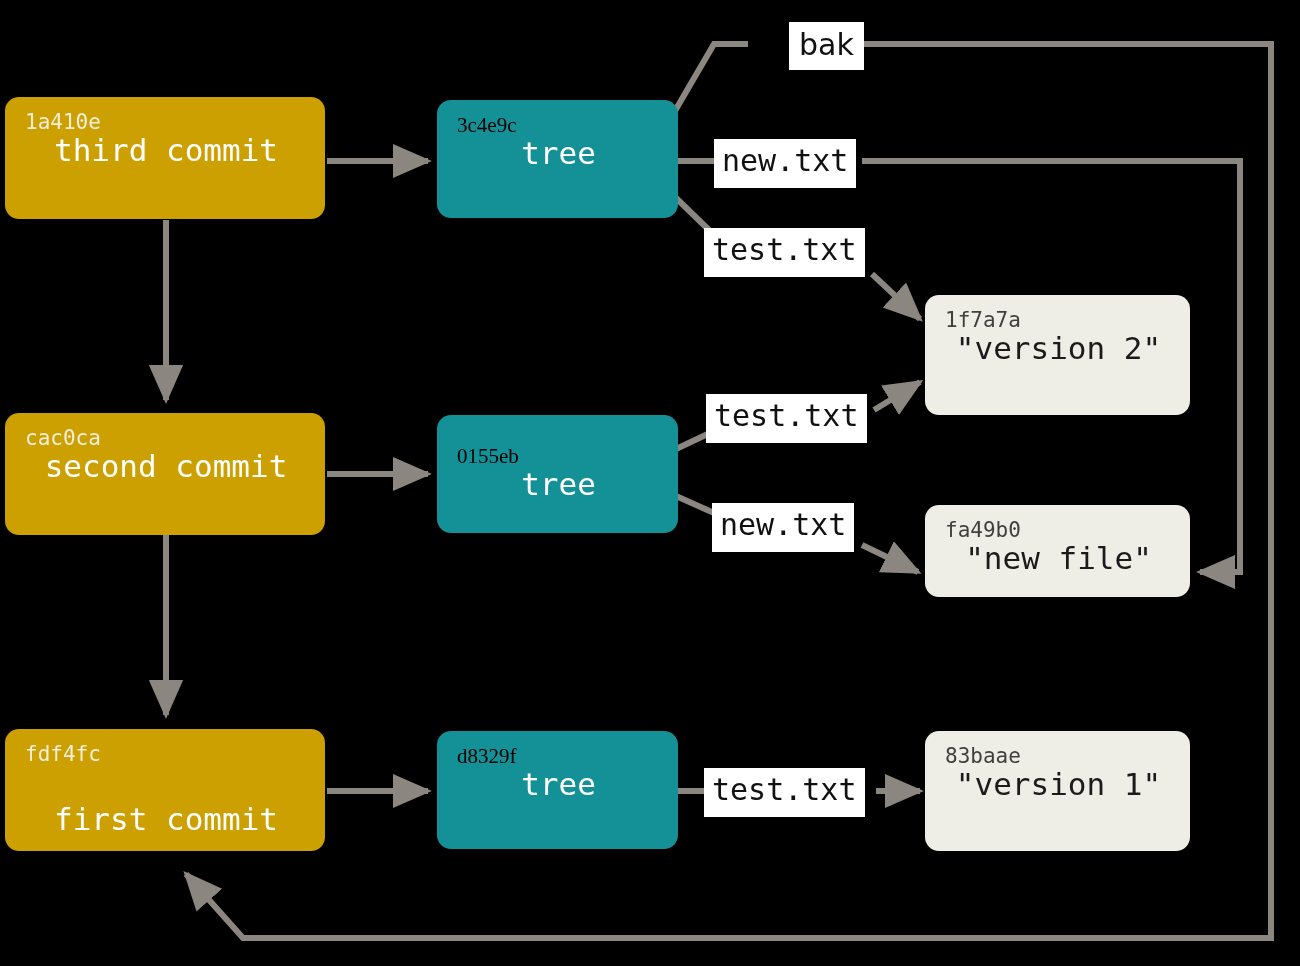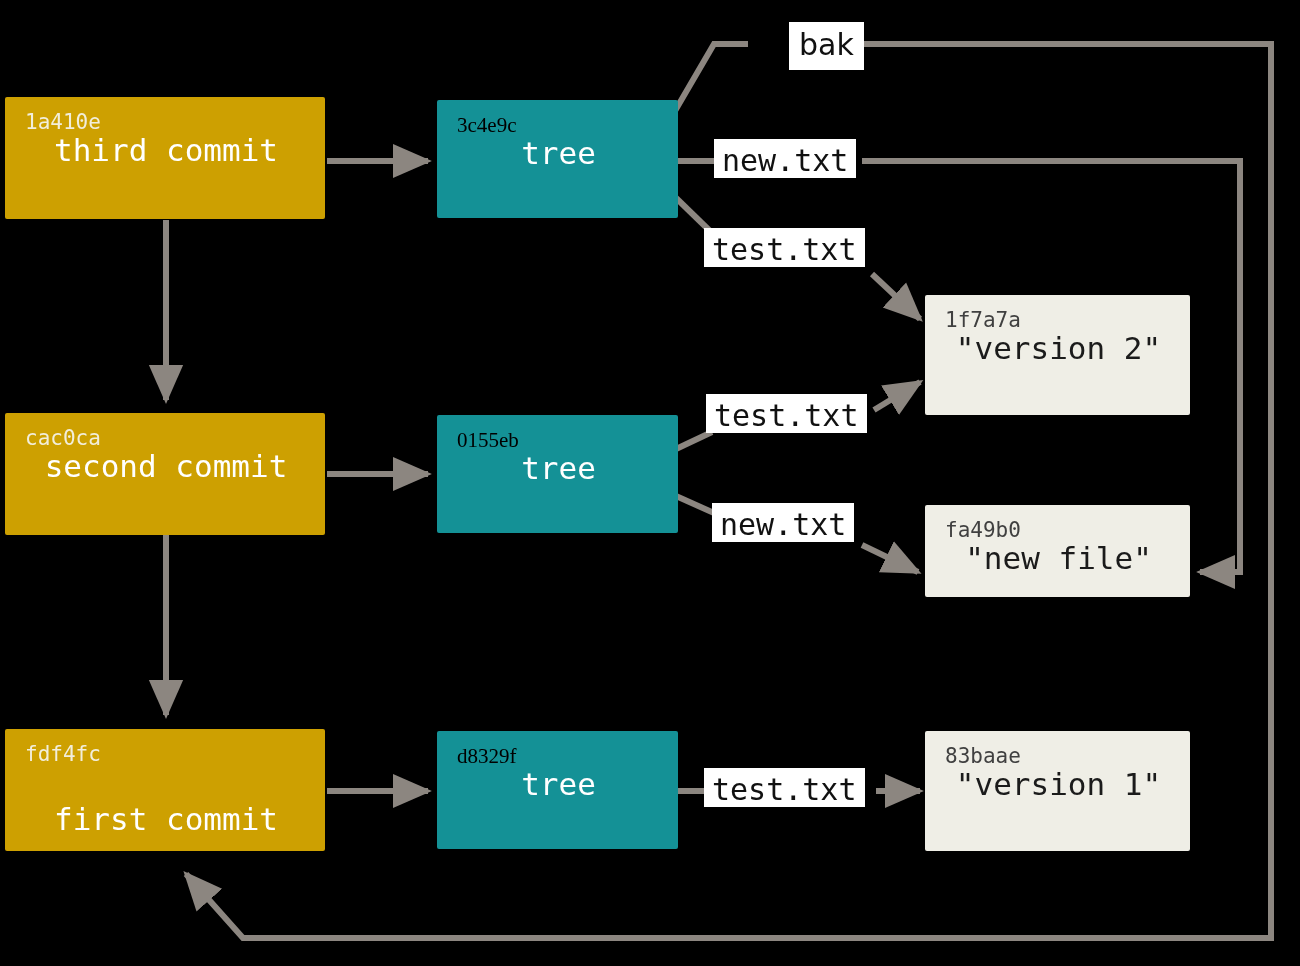--- a/index.html
+++ b/index.html
@@ -18,21 +18,21 @@
   }
   #edge-layer {
     position: absolute;
     left: 0; top: 0;
     width: 1300px;
     height: 966px;
     pointer-events: none;
   }
   .node {
     position: absolute;
-    border-radius: 2px;
+    border-radius: 14px;
     box-sizing: border-box;
     padding: 14px 18px 14px 20px;
     display: flex;
     flex-direction: column;
     justify-content: flex-start;
   }
   .node .hash {
     font-family: "DejaVu Sans Mono", "Liberation Mono", monospace;
     font-size: 21px;
     line-height: 1.05;
@@ -65,21 +65,21 @@
   .node.blob .hash { color: #404040; }
   .node.blob .title { color: #1b1b1b; }
 
   .edge-label {
     position: absolute;
     background: #ffffff;
     color: #111111;
     font-family: "DejaVu Sans Mono", "Liberation Mono", monospace;
     font-size: 30px;
     line-height: 1;
-    padding: 7px 8px 2px 8px;
+    padding: 7px 8px 12px 8px;
     white-space: pre;
     box-sizing: border-box;
   }
   .edge-label.sans {
     font-family: "DejaVu Sans", "Liberation Sans", sans-serif;
     font-size: 30px;
     padding: 8px 10px 10px 10px;
     margin-left: 43px;
   }
 </style>
@@ -140,21 +140,21 @@
   <div class="node commit" style="left:5px; top:729px; width:320px; height:122px;gap:37px;">
     <span class="hash">fdf4fc</span>
     <span class="title">first commit</span>
   </div>
 
   <div class="node tree" style="left:437px; top:100px; width:241px; height:118px;">
     <span class="hash">3c4e9c</span>
     <span class="title">tree</span>
   </div>
 
-  <div class="node tree" style="left:437px; top:415px; width:241px; height:118px;">
+  <div class="node tree" style="left:437px; top:415px; width:241px; height:118px;justify-content:center;">
     <span class="hash">0155eb</span>
     <span class="title">tree</span>
   </div>
 
   <div class="node tree" style="left:437px; top:731px; width:241px; height:118px;">
     <span class="hash">d8329f</span>
     <span class="title">tree</span>
   </div>
 
   <div class="node blob" style="left:925px; top:295px; width:265px; height:120px;">

